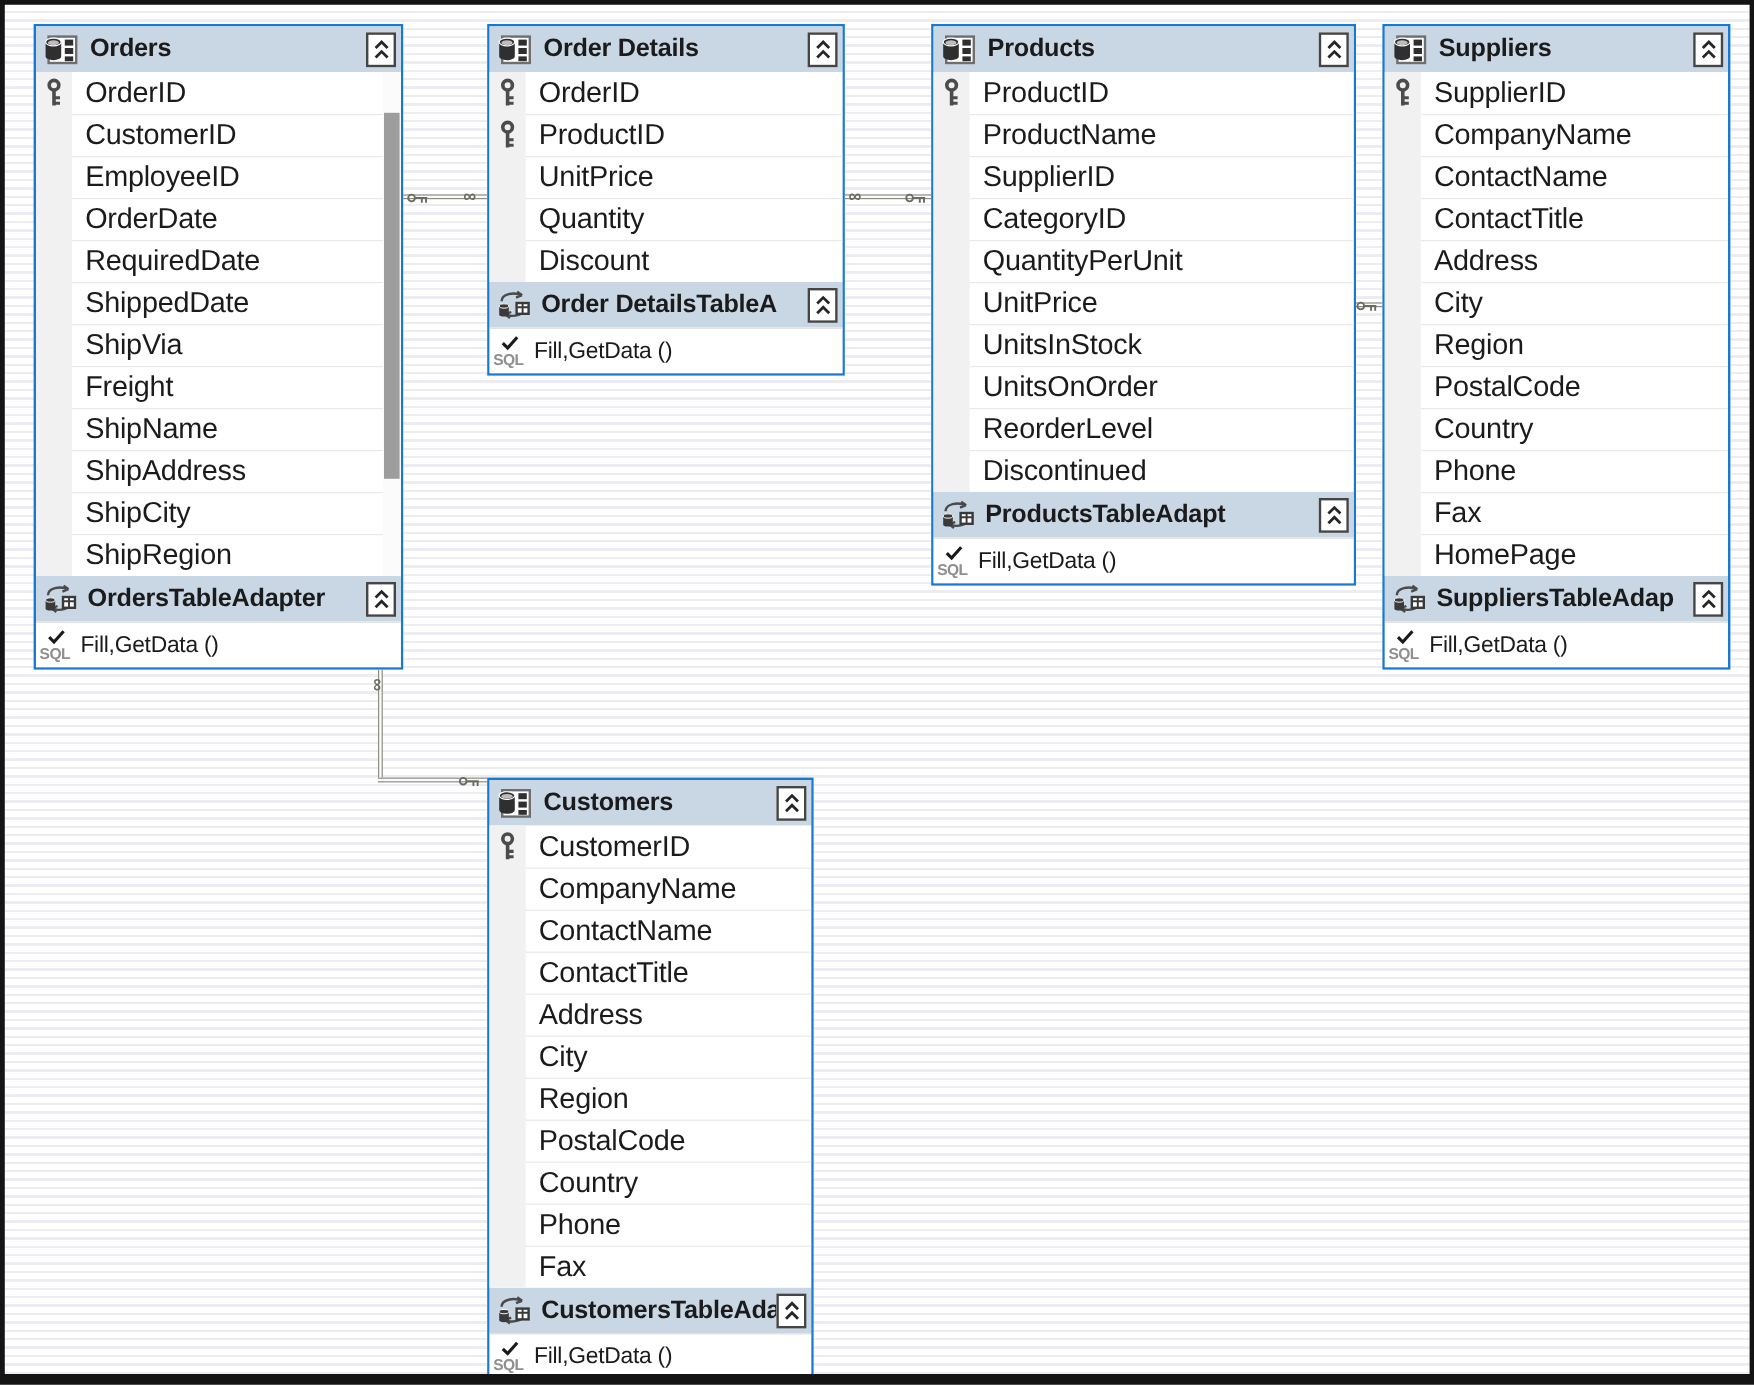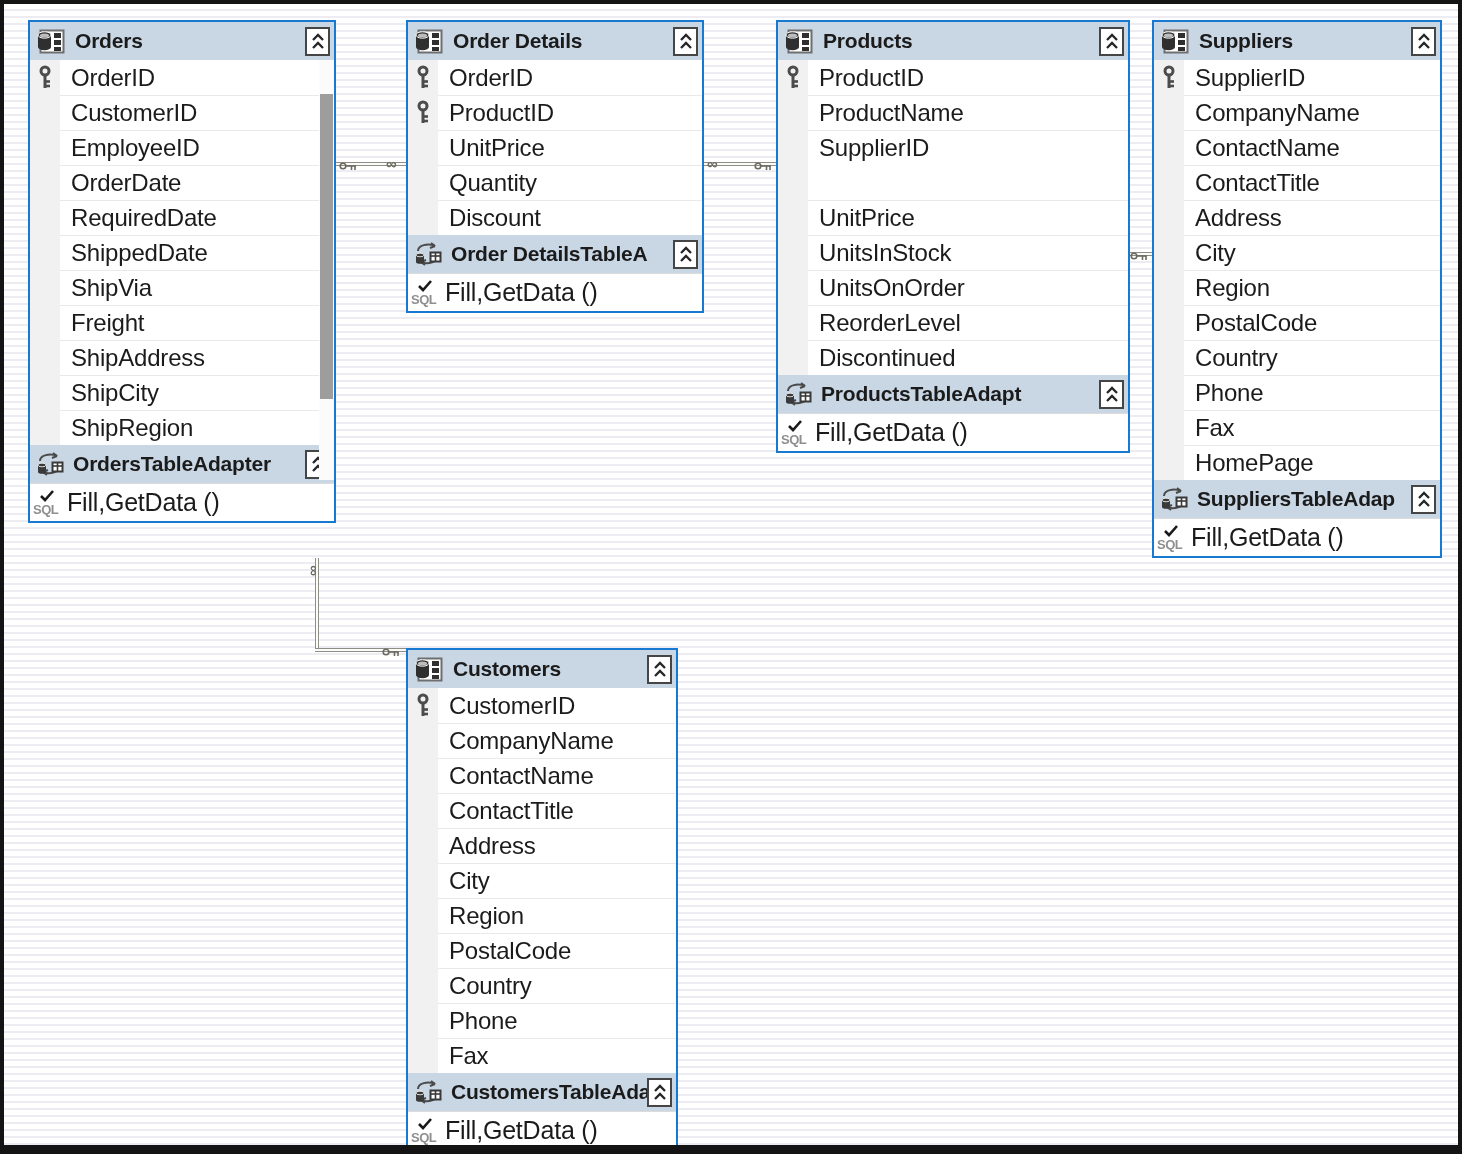--- a/index.html
+++ b/index.html
@@ -33,21 +33,21 @@
 
   .t-fields{position:relative;background:#fff;}
   .t-fields::before{content:'';position:absolute;left:0;top:0;bottom:0;width:30px;background:#f1f1f1;}
   .f-row{height:35px;display:flex;align-items:stretch;position:relative;}
   .f-gutter{width:30px;flex:none;display:flex;align-items:center;justify-content:center;position:relative;z-index:1;}
   .f-name{flex:1;display:flex;align-items:center;font-size:24px;color:var(--text);padding-left:11px;border-top:1px solid #e9e9e9;white-space:nowrap;overflow:hidden;letter-spacing:-0.2px;}
   .f-row:first-child .f-name{border-top:none;}
 
   .t-method{height:38px;background:#fff;display:flex;align-items:center;border-top:1px solid #dcdcdc;}
   .t-method .icon{width:32px;flex:none;display:flex;align-items:flex-start;justify-content:center;}
-  .m-text{font-size:25px;color:var(--text);padding-left:5px;white-space:nowrap;letter-spacing:-0.2px;text-align:center;}
+  .m-text{font-size:19px;color:var(--text);padding-left:5px;white-space:nowrap;letter-spacing:-0.2px;text-align:center;}
 
   .icon{display:inline-flex;align-items:center;justify-content:center;flex:none;}
   .icon svg{display:block;}
 
   
   .v-scrollbar{position:absolute;top:38px;right:0;width:15px;height:420px;background:#fbfbfb;z-index:3;}
   .v-scrollbar .thumb{position:absolute;left:1px;right:1px;top:34px;height:305px;background:var(--thumb);}
 
   
   .relation{position:absolute;z-index:1;}
@@ -180,20 +180,24 @@
         <div class="f-row">
           <span class="f-gutter"></span>
           <span class="f-name">ShipVia</span>
         </div>
         <div class="f-row">
           <span class="f-gutter"></span>
           <span class="f-name">Freight</span>
         </div>
         <div class="f-row">
           <span class="f-gutter"></span>
+          <span class="f-name">ShipName</span>
+        </div>
+        <div class="f-row">
+          <span class="f-gutter"></span>
           <span class="f-name">ShipAddress</span>
         </div>
         <div class="f-row">
           <span class="f-gutter"></span>
           <span class="f-name">ShipCity</span>
         </div>
         <div class="f-row">
           <span class="f-gutter"></span>
           <span class="f-name">ShipRegion</span>
         </div>
@@ -368,20 +372,25 @@
         <div class="f-row">
           <span class="f-gutter"></span>
           <span class="f-name">ProductName</span>
         </div>
         <div class="f-row">
           <span class="f-gutter"></span>
           <span class="f-name">SupplierID</span>
         </div>
         <div class="f-row">
           <span class="f-gutter"></span>
+          <span class="f-name">CategoryID</span>
+        </div>
+        <div class="f-row">
+          <span class="f-gutter"></span>
+          <span class="f-name">QuantityPerUnit</span>
         </div>
         <div class="f-row">
           <span class="f-gutter"></span>
           <span class="f-name">UnitPrice</span>
         </div>
         <div class="f-row">
           <span class="f-gutter"></span>
           <span class="f-name">UnitsInStock</span>
         </div>
         <div class="f-row">

